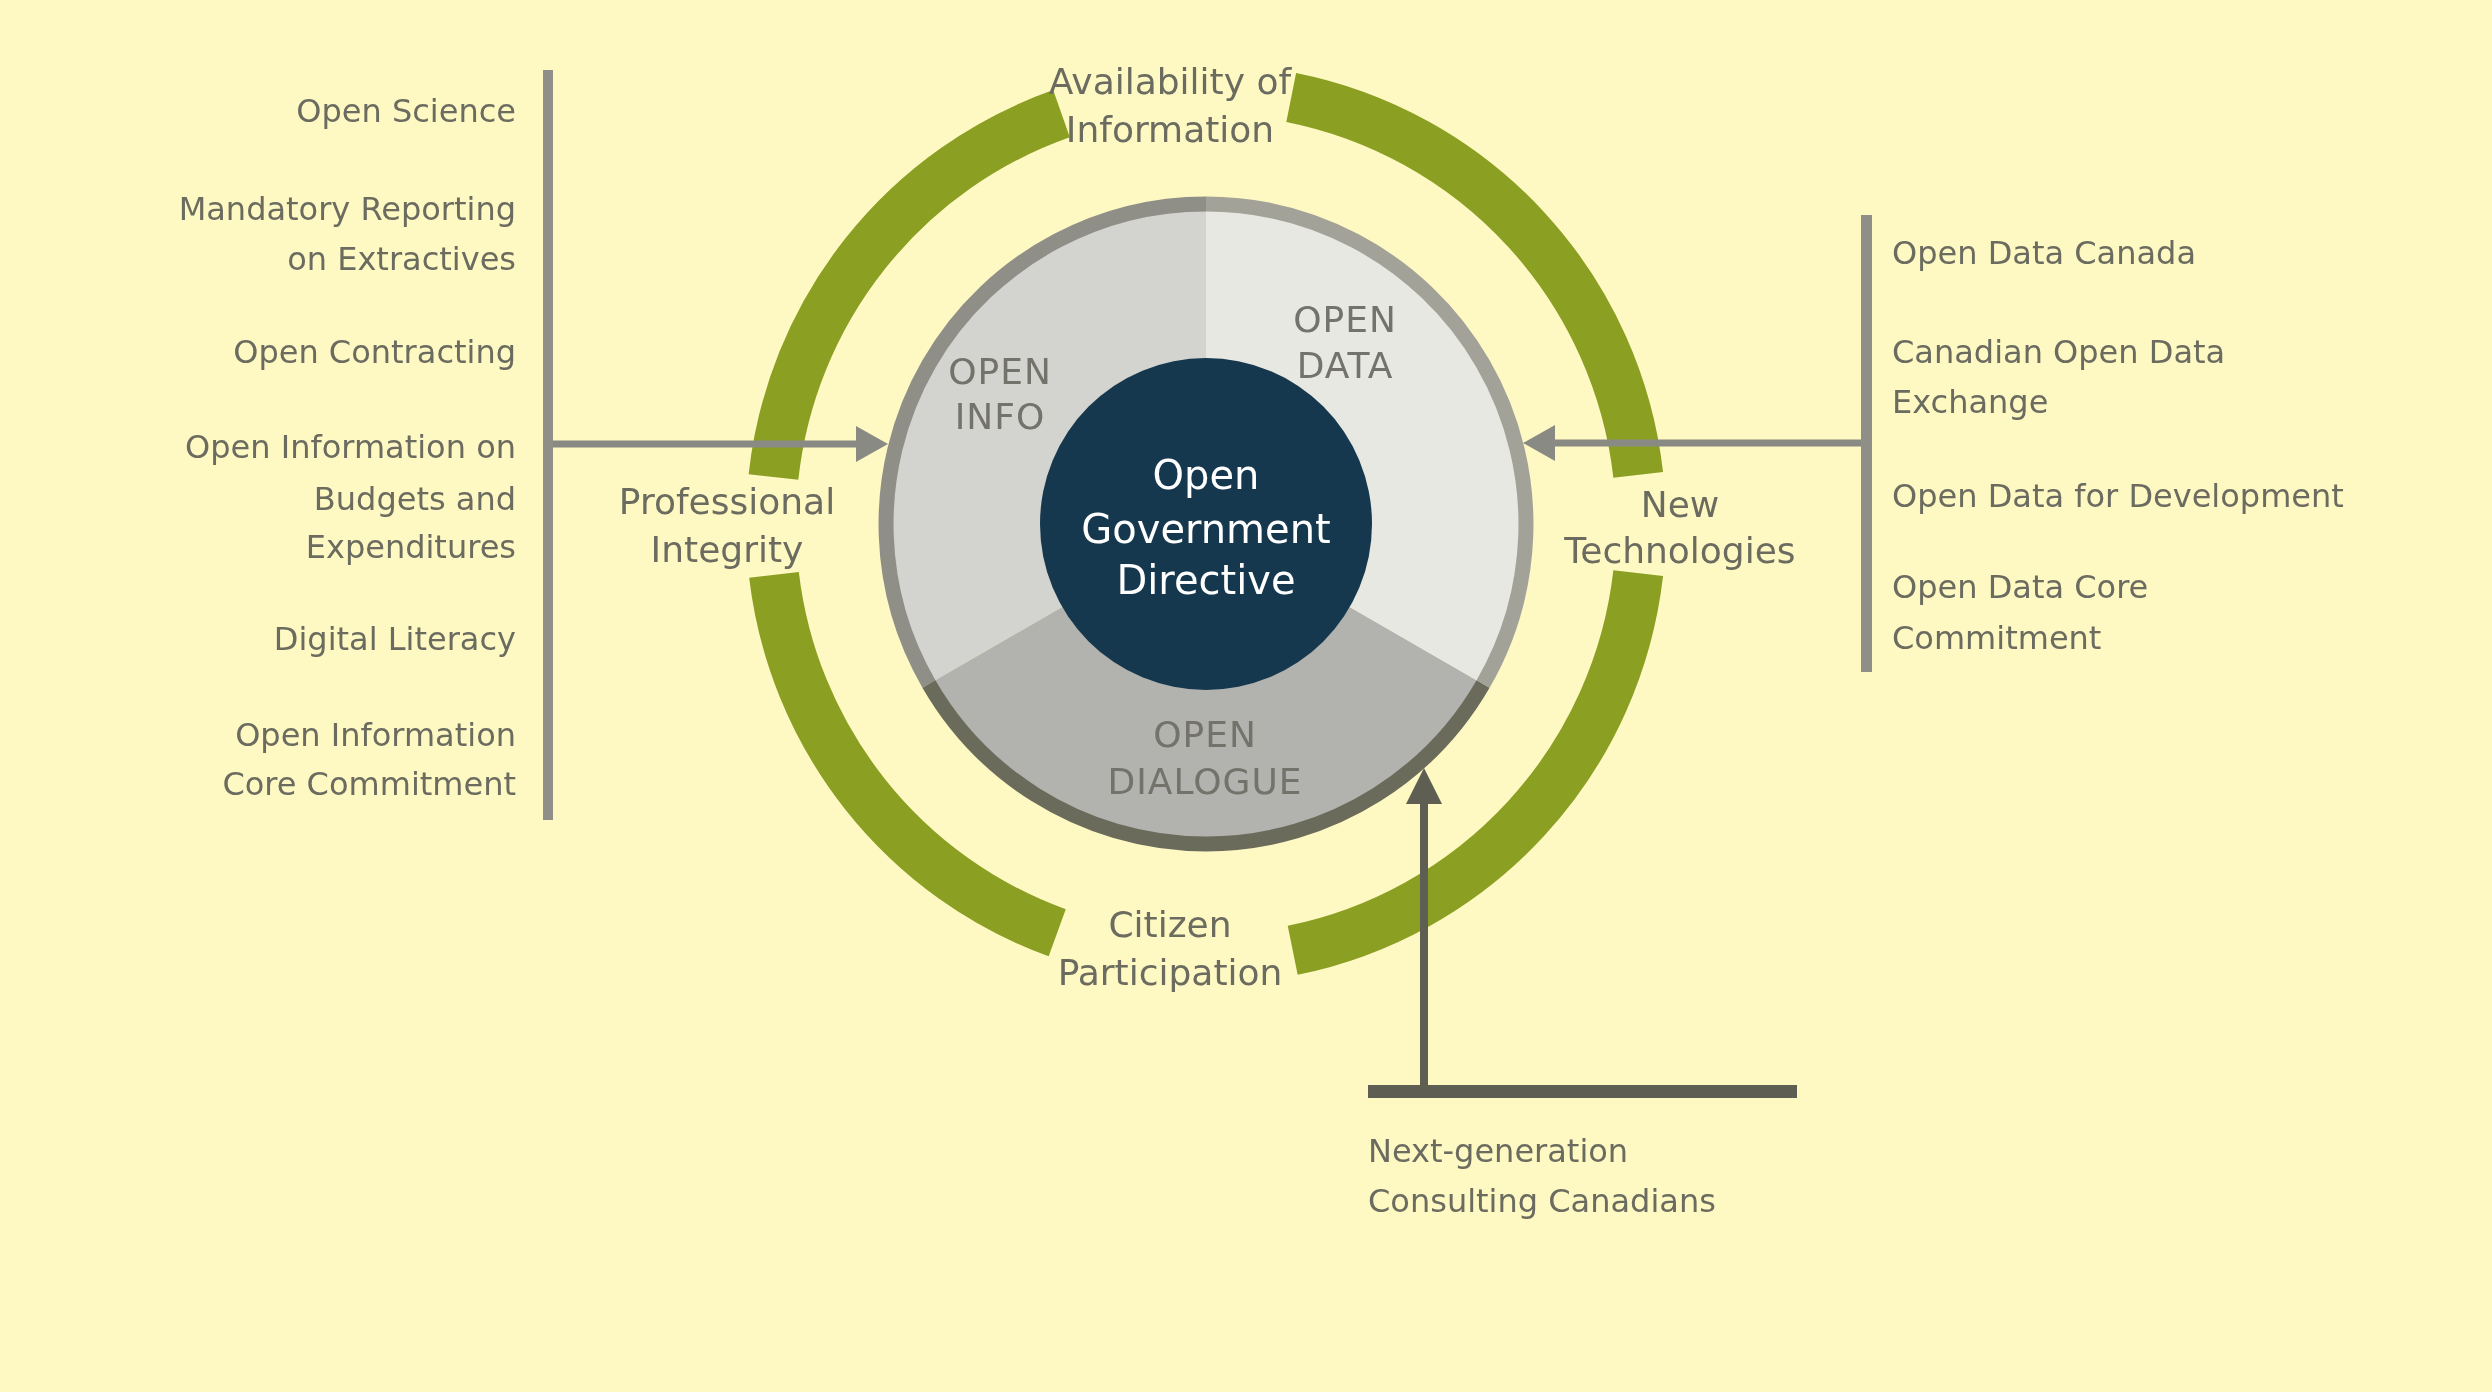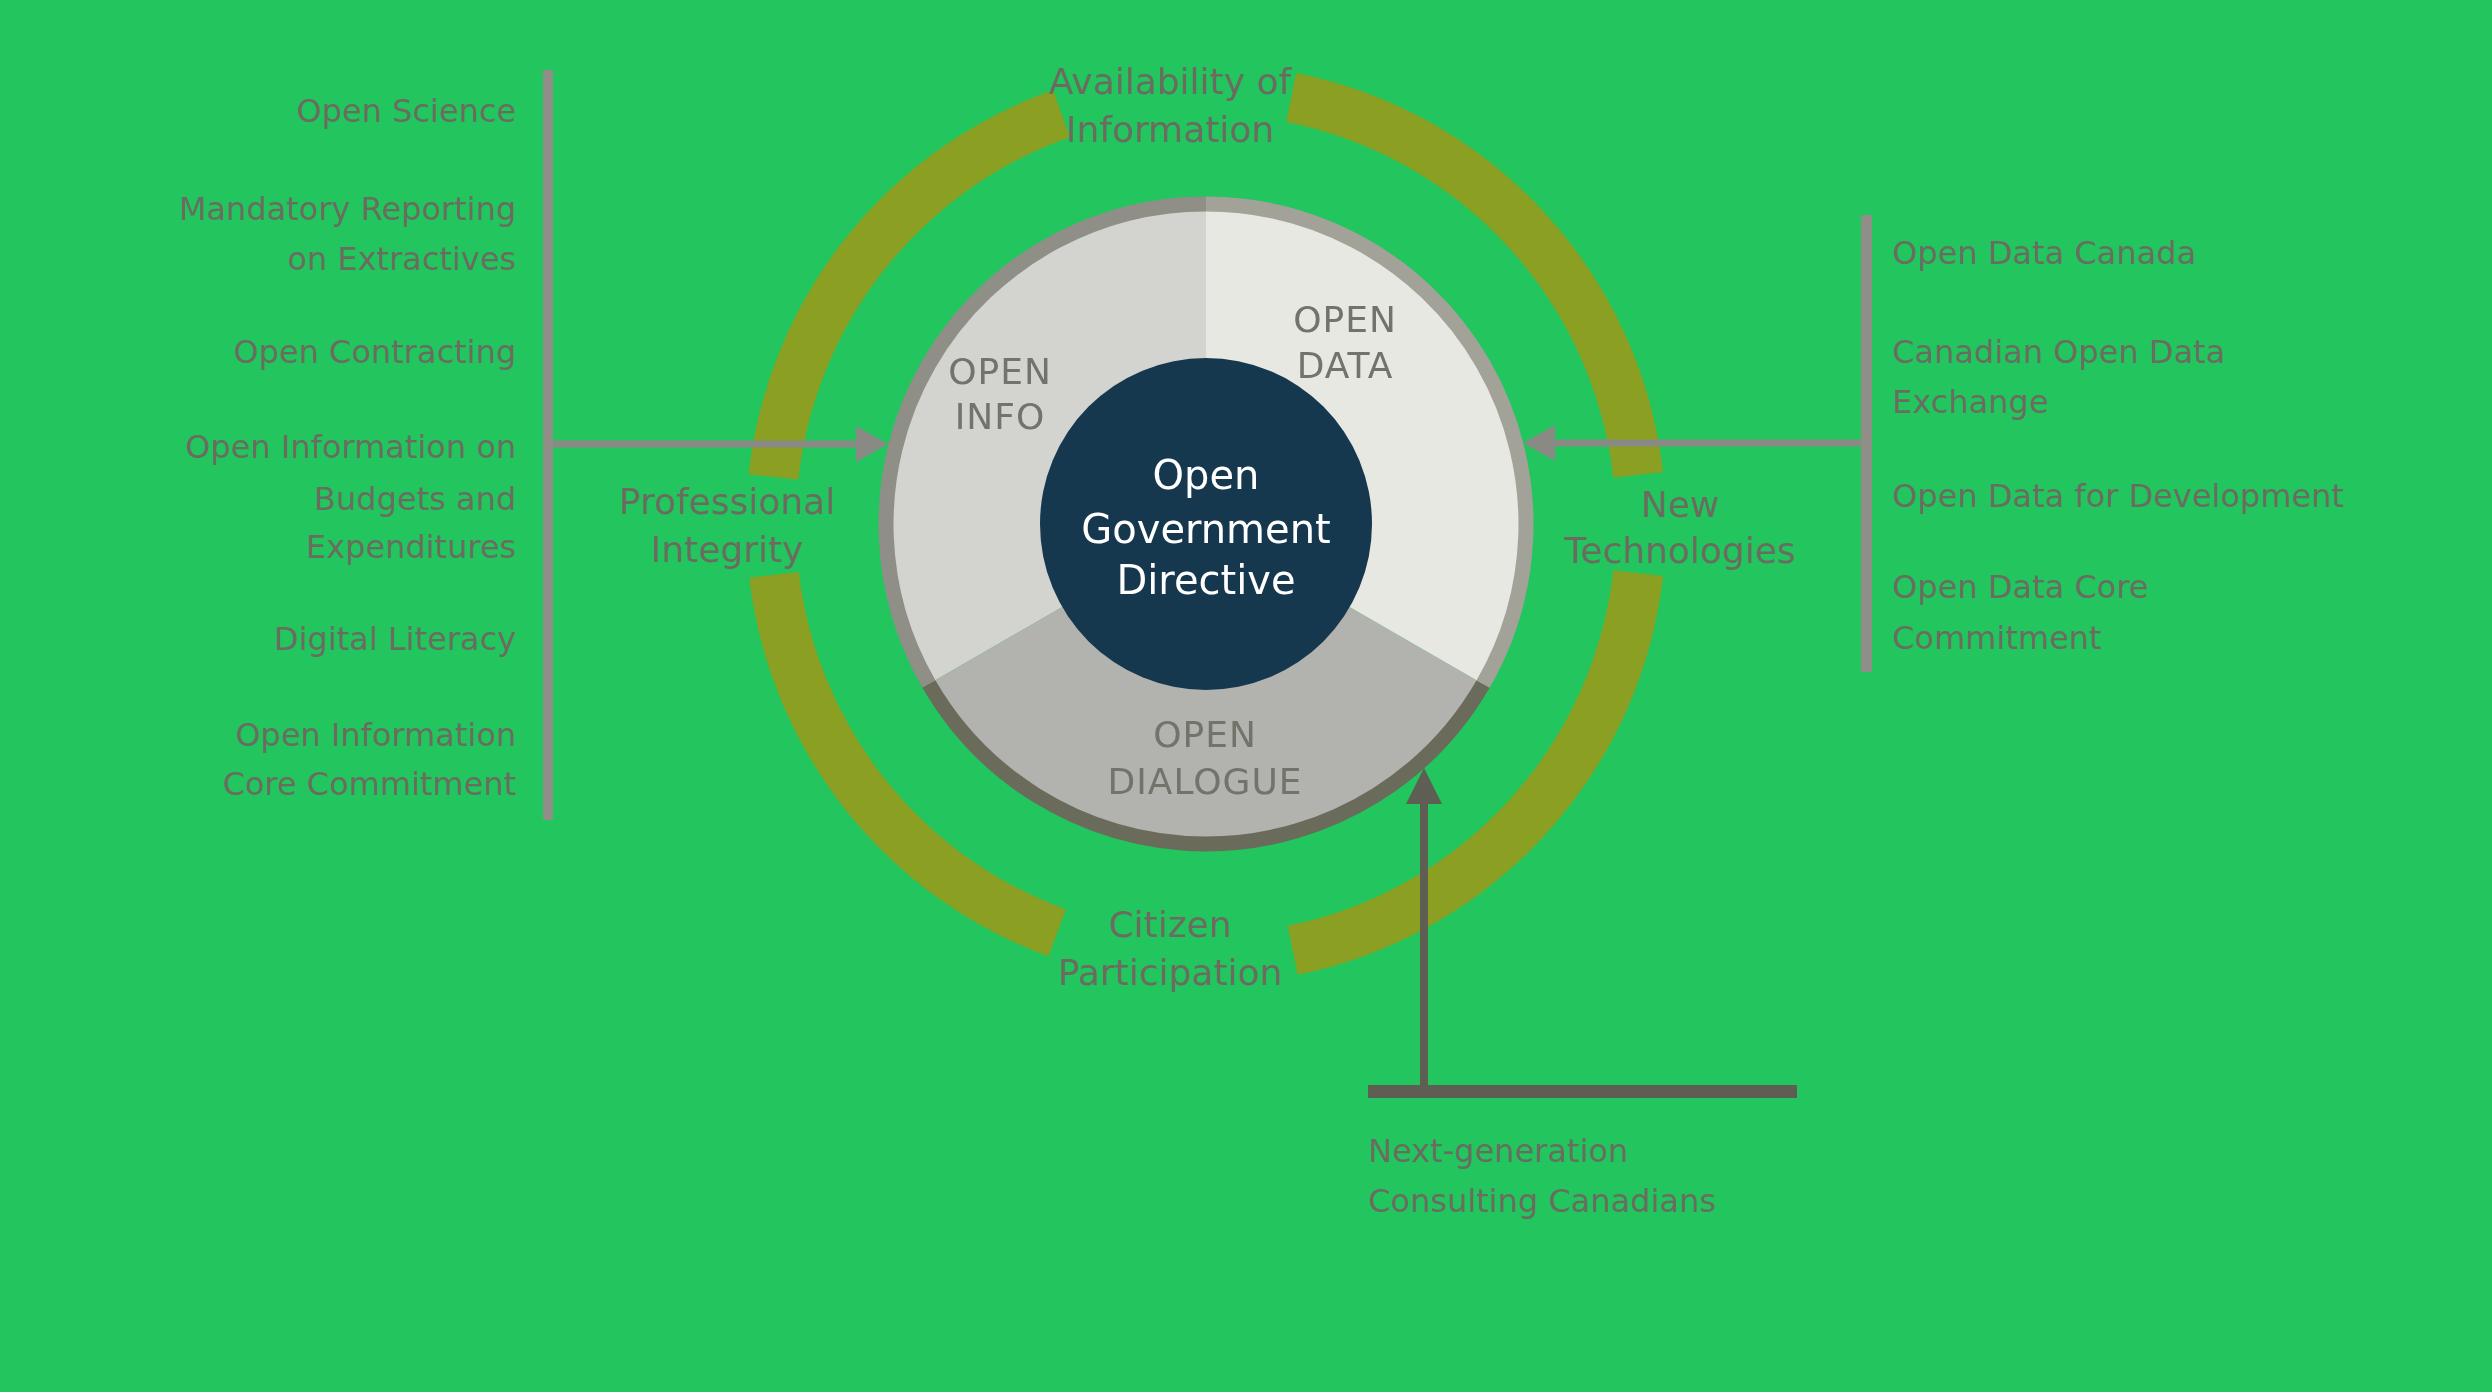--- a/index.html
+++ b/index.html
@@ -1,16 +1,16 @@
 <!DOCTYPE html>
 <html><head>
 <meta charset="utf-8">
 <style>
   html,body{margin:0;padding:0;background:#ffffff;}
-  .canvas{position:relative;width:2492px;height:1392px;background:#22c55e;overflow:hidden;
+  .canvas{position:relative;width:2492px;height:1392px;background:#fef9c3;overflow:hidden;
           font-family:"DejaVu Sans", sans-serif;text-align:right;}
   svg{display:block;}
   text{font-family:"DejaVu Sans", sans-serif;}
   .side-label{font-size:32px;fill:#6B6B60;}
   .ring-label{font-size:36px;fill:#6B6B60;}
   .pie-label{font-size:36px;fill:#73736C;letter-spacing:1px;}
   .center-label{font-size:40px;fill:#FFFFFF;}
   .note-label{font-size:32px;fill:#6B6B60;}
 </style>
 </head>

